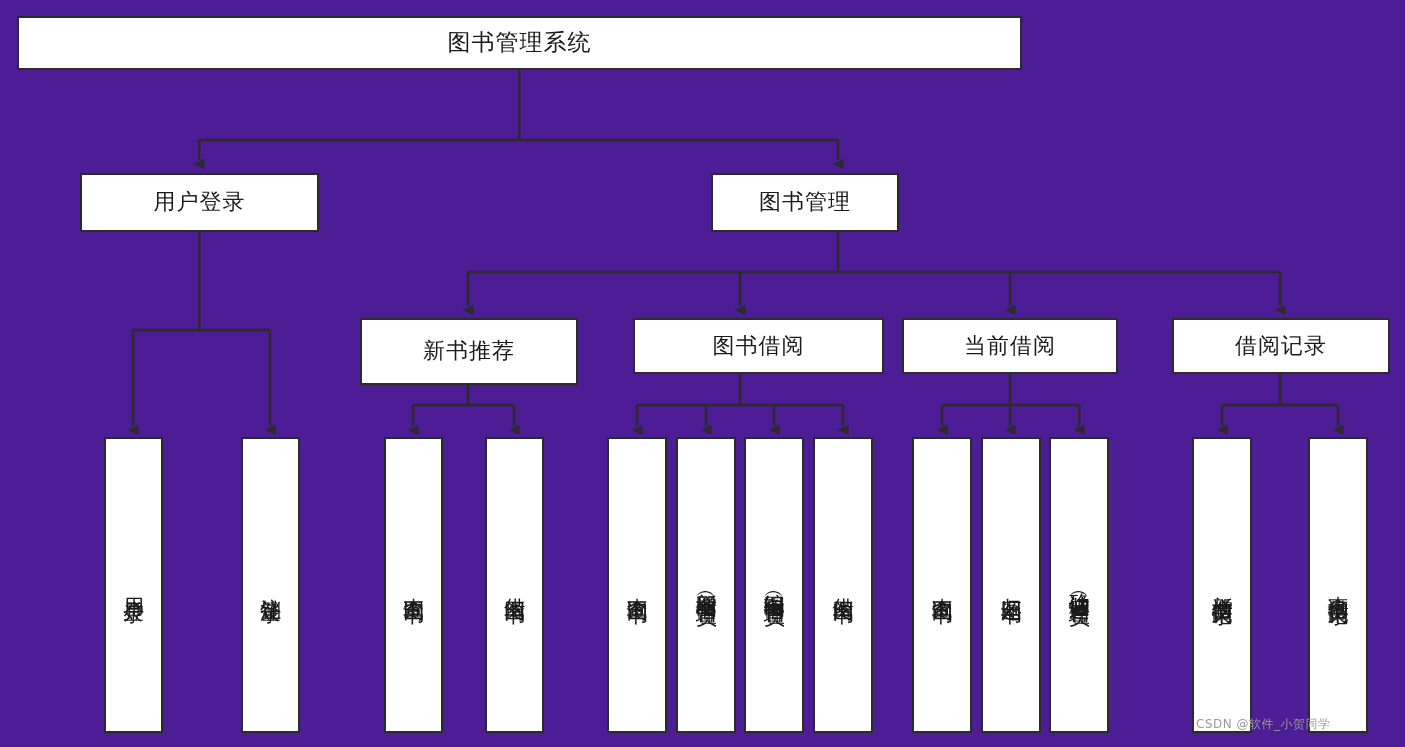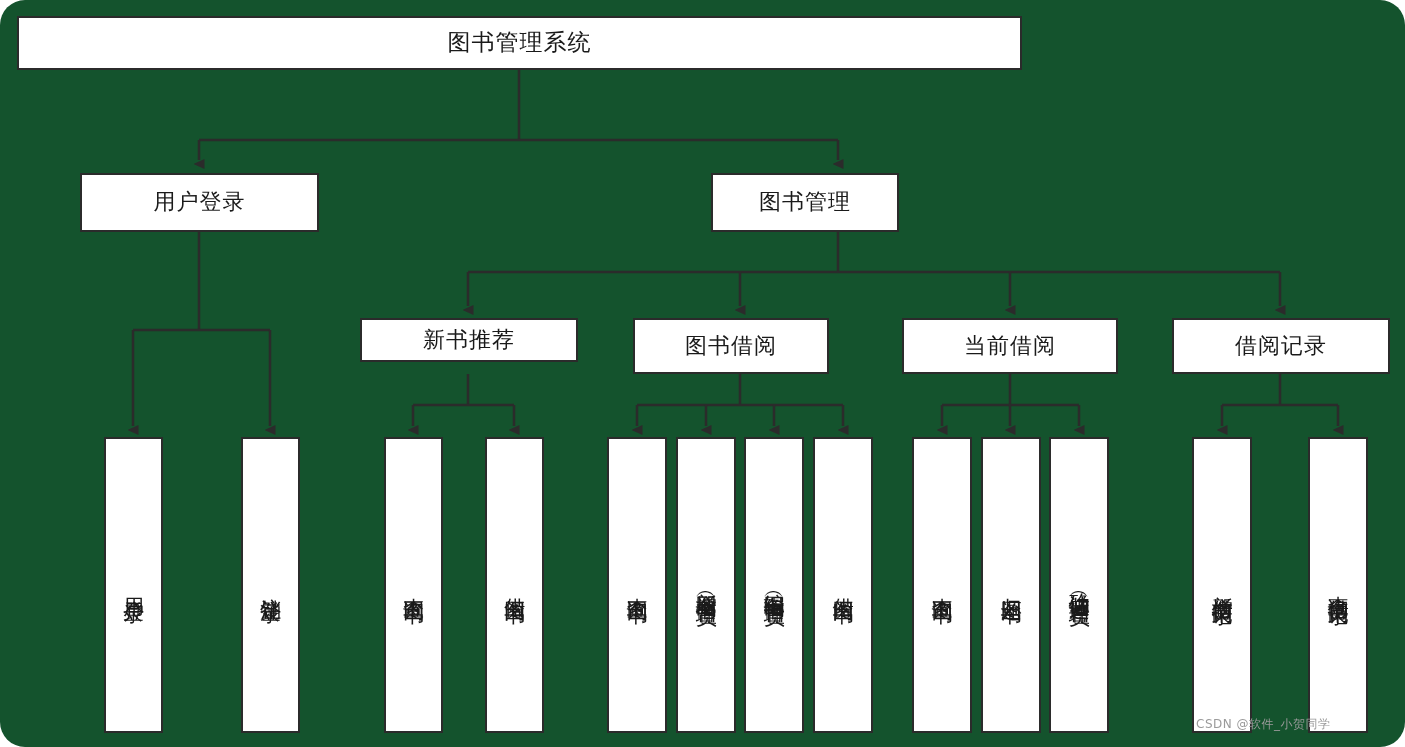--- a/index.html
+++ b/index.html
@@ -7,23 +7,22 @@
     padding: 0;
     background: #ffffff;
   }
   body {
     font-family: "DejaVu Sans", "Liberation Sans", sans-serif;
   }
   #canvas {
     position: relative;
     width: 1405px;
     height: 747px;
-    background: #14532d;
+    background: #4c1d95;
     overflow: hidden;
-    border-radius: 25px;
   }
   #wires {
     position: absolute;
     left: 0;
     top: 0;
     width: 1405px;
     height: 747px;
     pointer-events: none;
   }
   .node {
@@ -127,25 +126,25 @@
   </div>
 
   <div class="node horiz" style="left:80px; top:173px; width:239px; height:59px;">
     <span>用户登录</span>
   </div>
 
   <div class="node horiz" style="left:711px; top:173px; width:188px; height:59px;">
     <span>图书管理</span>
   </div>
 
-  <div class="node horiz" style="left:360px; top:318px; width:218px; height:44px;">
+  <div class="node horiz" style="left:360px; top:318px; width:218px; height:67px;">
     <span>新书推荐</span>
   </div>
 
-  <div class="node horiz" style="left:633px; top:318px; width:196px; height:56px;">
+  <div class="node horiz" style="left:633px; top:318px; width:251px; height:56px;">
     <span>图书借阅</span>
   </div>
 
   <div class="node horiz" style="left:902px; top:318px; width:216px; height:56px;">
     <span>当前借阅</span>
   </div>
 
   <div class="node horiz" style="left:1172px; top:318px; width:218px; height:56px;">
     <span>借阅记录</span>
   </div>

